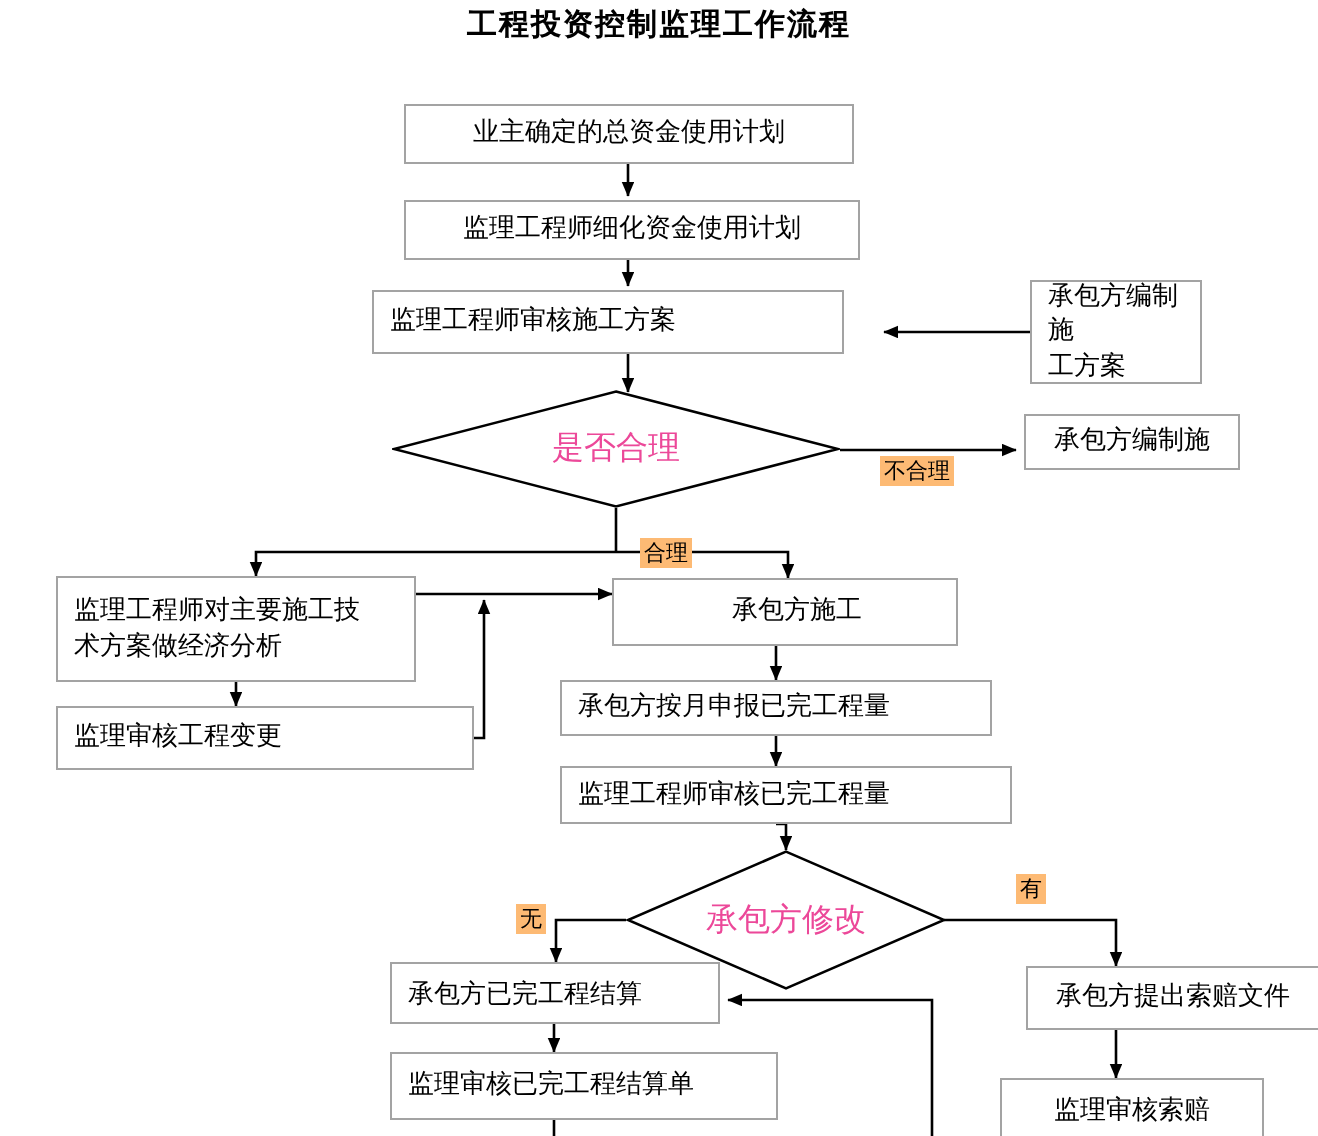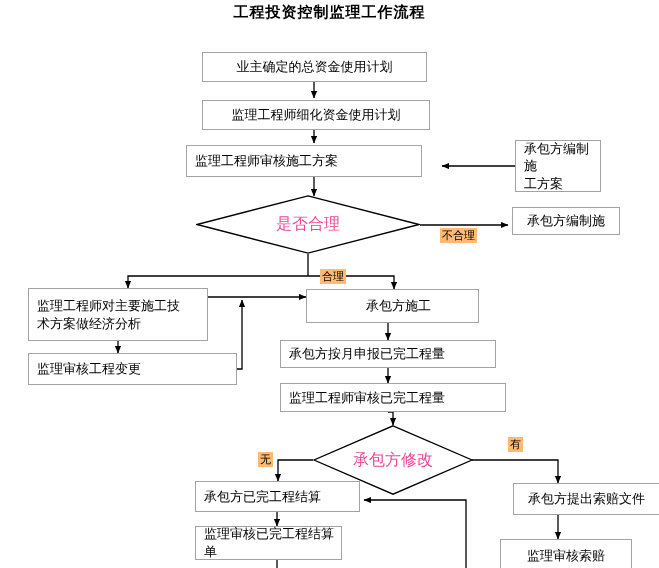--- a/index.html
+++ b/index.html
@@ -162,19 +162,19 @@
     </svg>
     <div class="diamond-label">承包方修改</div>
   </div>
 
   <div class="edge-label" style="left:258px;top:452px;">无</div>
 
   <div class="edge-label" style="left:508px;top:437px;">有</div>
 
   <div class="node" style="left:195px;top:481px;width:165px;height:31px;font-family:Liberation Serif, serif;">承包方已完工程结算</div>
 
-  <div class="node" style="left:195px;top:526px;width:147px;height:34px;">监理审核已完工程结算单</div>
+  <div class="node" style="left:195px;top:526px;width:194px;height:34px;">监理审核已完工程结算单</div>
 
   <div class="node center" style="left:485px;top:483px;width:147px;height:32px;margin-left:28px;">承包方提出索赔文件</div>
 
   <div class="node center" style="left:500px;top:539px;width:132px;height:34px;">监理审核索赔</div>
 
 </div>
 
 </body></html>

